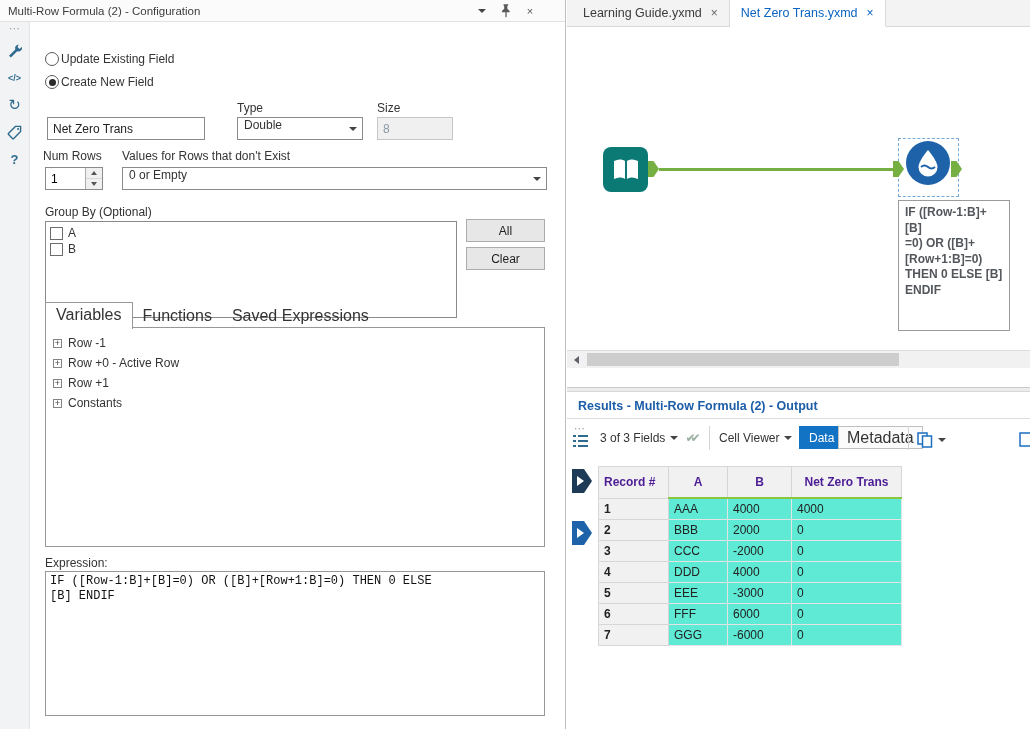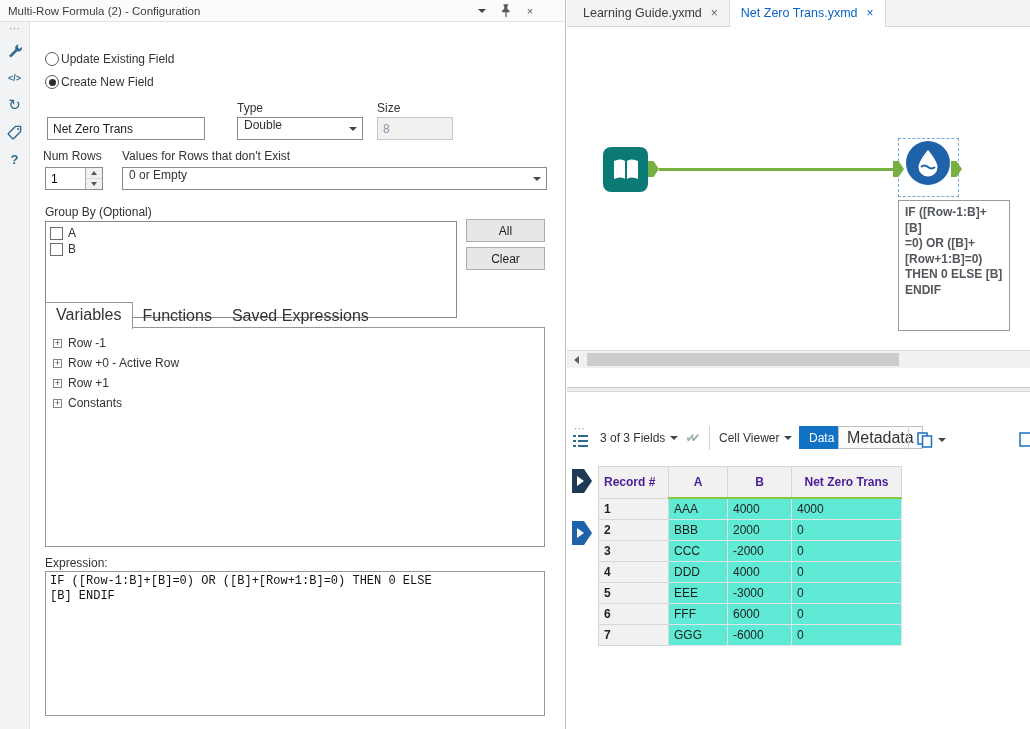--- a/index.html
+++ b/index.html
@@ -276,20 +276,21 @@
             <span class="tri-left"></span>
           </span>
         <span class="h-thumb"></span>
       </div>
     </div>
   </section>
 
   <div class="splitter-h"></div>
 
   <section class="results-panel">
+    <div class="results-header">Results - Multi-Row Formula (2) - Output</div>
 
     <span class="res-grip">⋯</span>
     <span class="res-menu">
       <svg width="15" height="14" viewBox="0 0 15 14">
           <g fill="#2f6b8f">
             <rect x="0" y="1" width="3" height="2"></rect>
             <rect x="5" y="1" width="10" height="2"></rect>
             <rect x="0" y="6" width="3" height="2"></rect>
             <rect x="5" y="6" width="10" height="2"></rect>
             <rect x="0" y="11" width="3" height="2"></rect>

